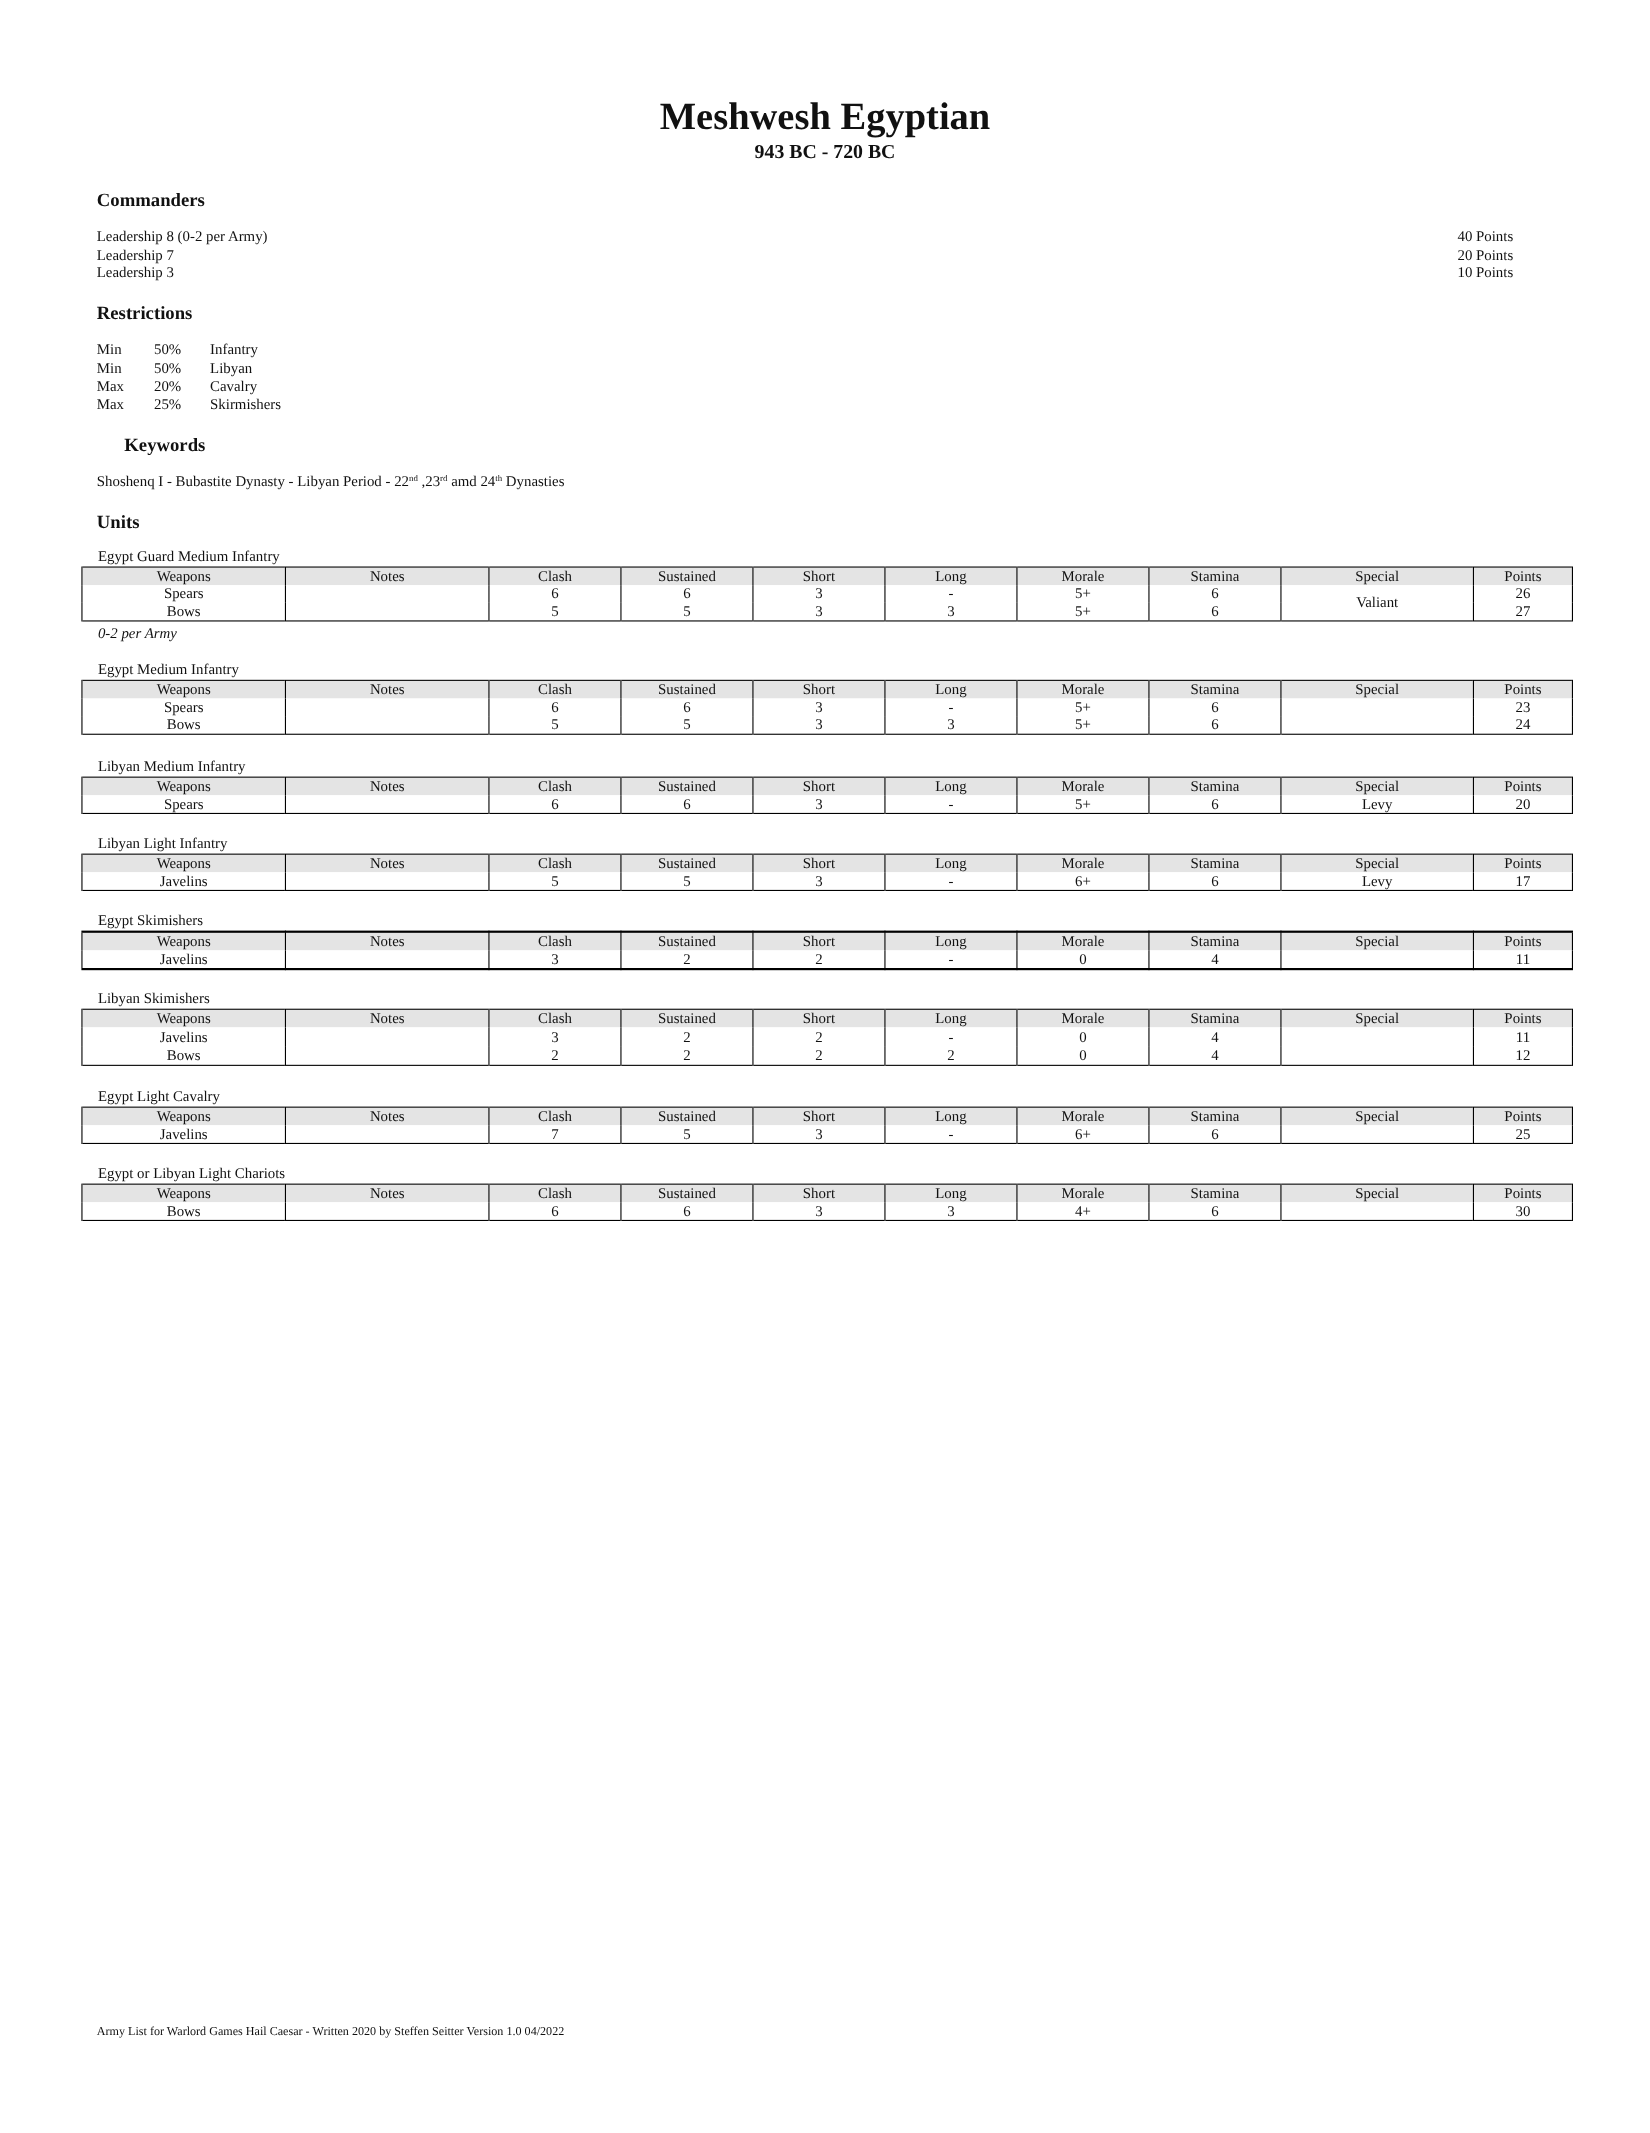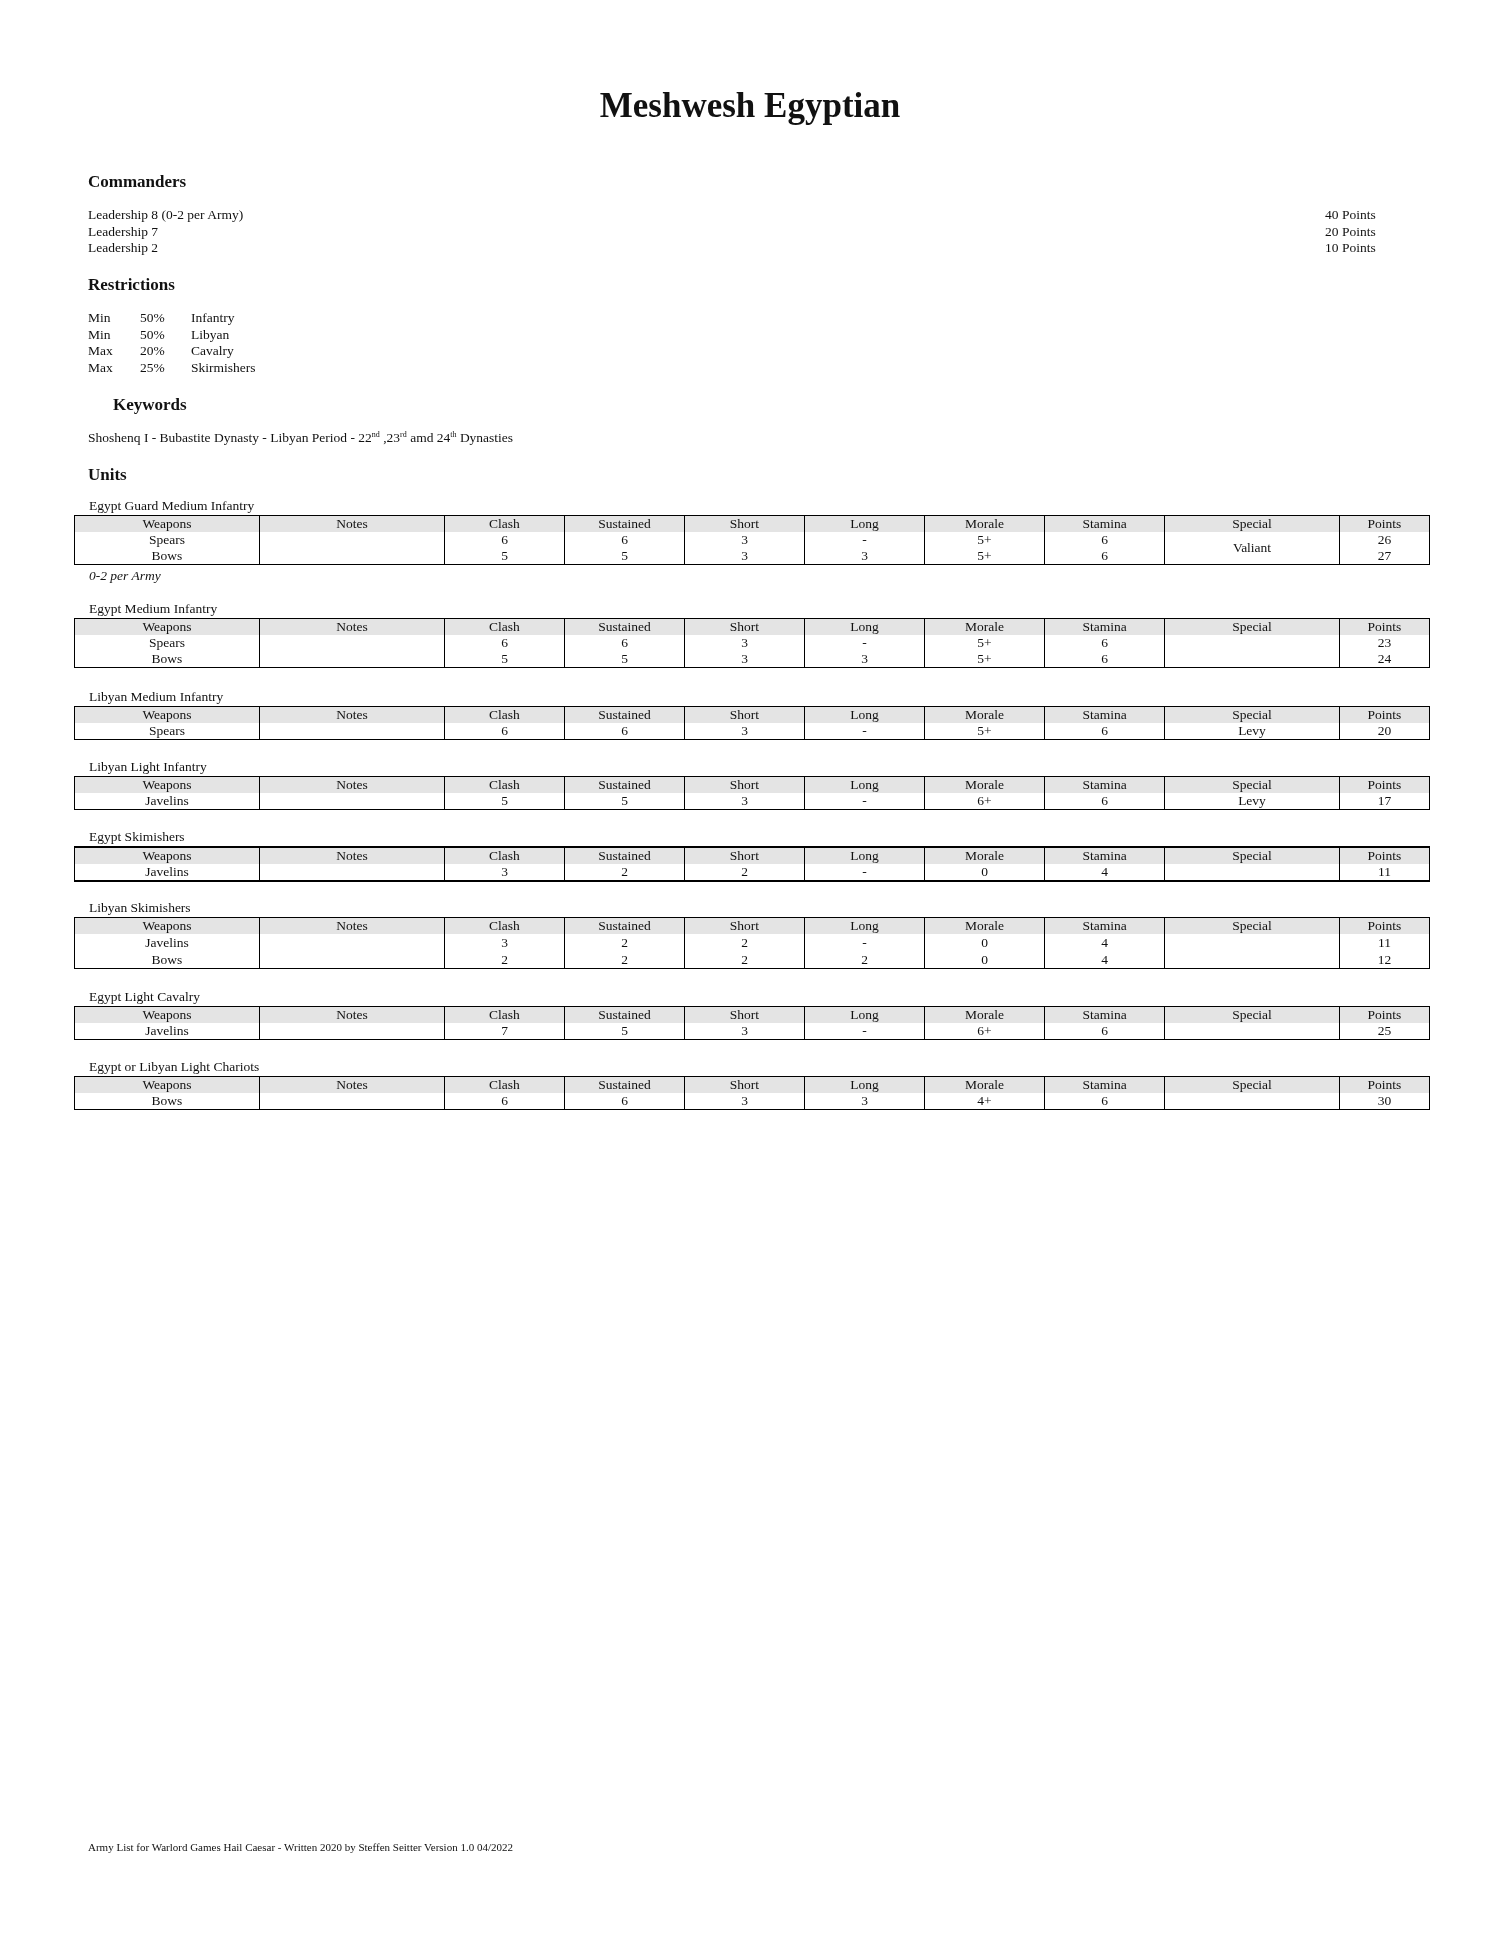--- a/index.html
+++ b/index.html
@@ -45,26 +45,27 @@
     table.stats td { background: #fff; }
     .note-italic { position: absolute; left: 15px; font-style: italic; font-size: 13.5px; line-height: 16px; }
     .footer { position: absolute; left: 88px; top: 1840px; font-size: 11px; line-height: 14px; white-space: nowrap; }
   </style>
 </head>
 <body>
 
 <div class="page">
 
   <div class="title">Meshwesh Egyptian</div>
+  <div class="subtitle">943 BC - 720 BC</div>
 
   <div class="h2" style="top:172px;text-align:right;">Commanders</div>
   <div class="cmd-list">
     <div class="line">Leadership 8 (0-2 per Army)</div>
     <div class="line">Leadership 7</div>
-    <div class="line">Leadership 2</div>
+    <div class="line">Leadership 3</div>
   </div>
   <div class="cmd-pts">
     <div class="line">40 Points</div>
     <div class="line">20 Points</div>
     <div class="line">10 Points</div>
   </div>
 
   <div class="h2" style="top:275px;">Restrictions</div>
   <div class="restr">
     <div class="restr-row">

